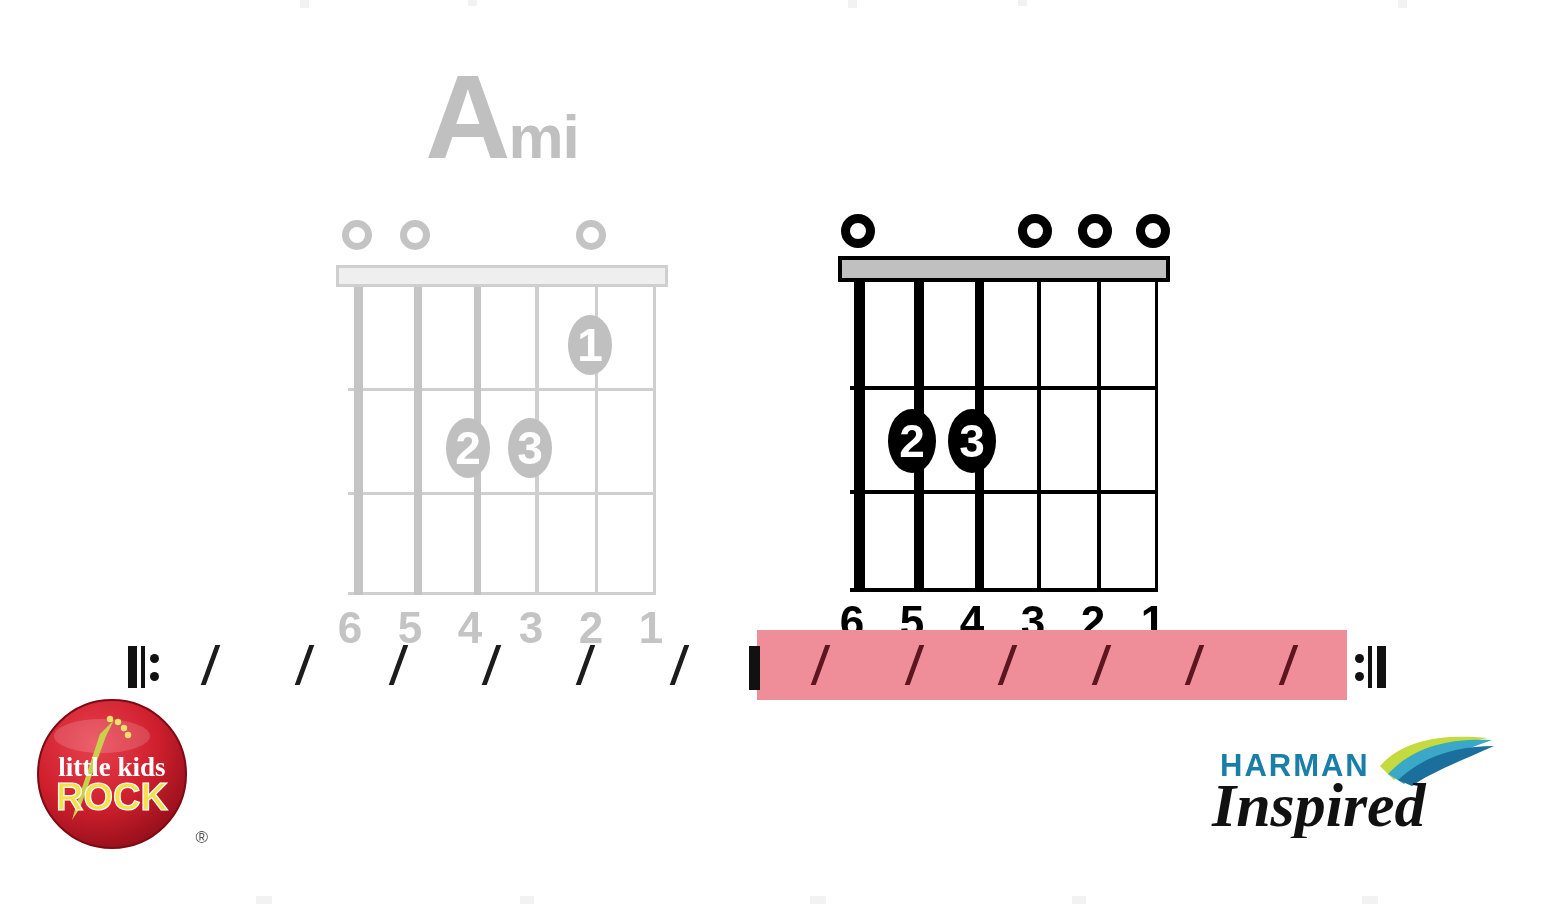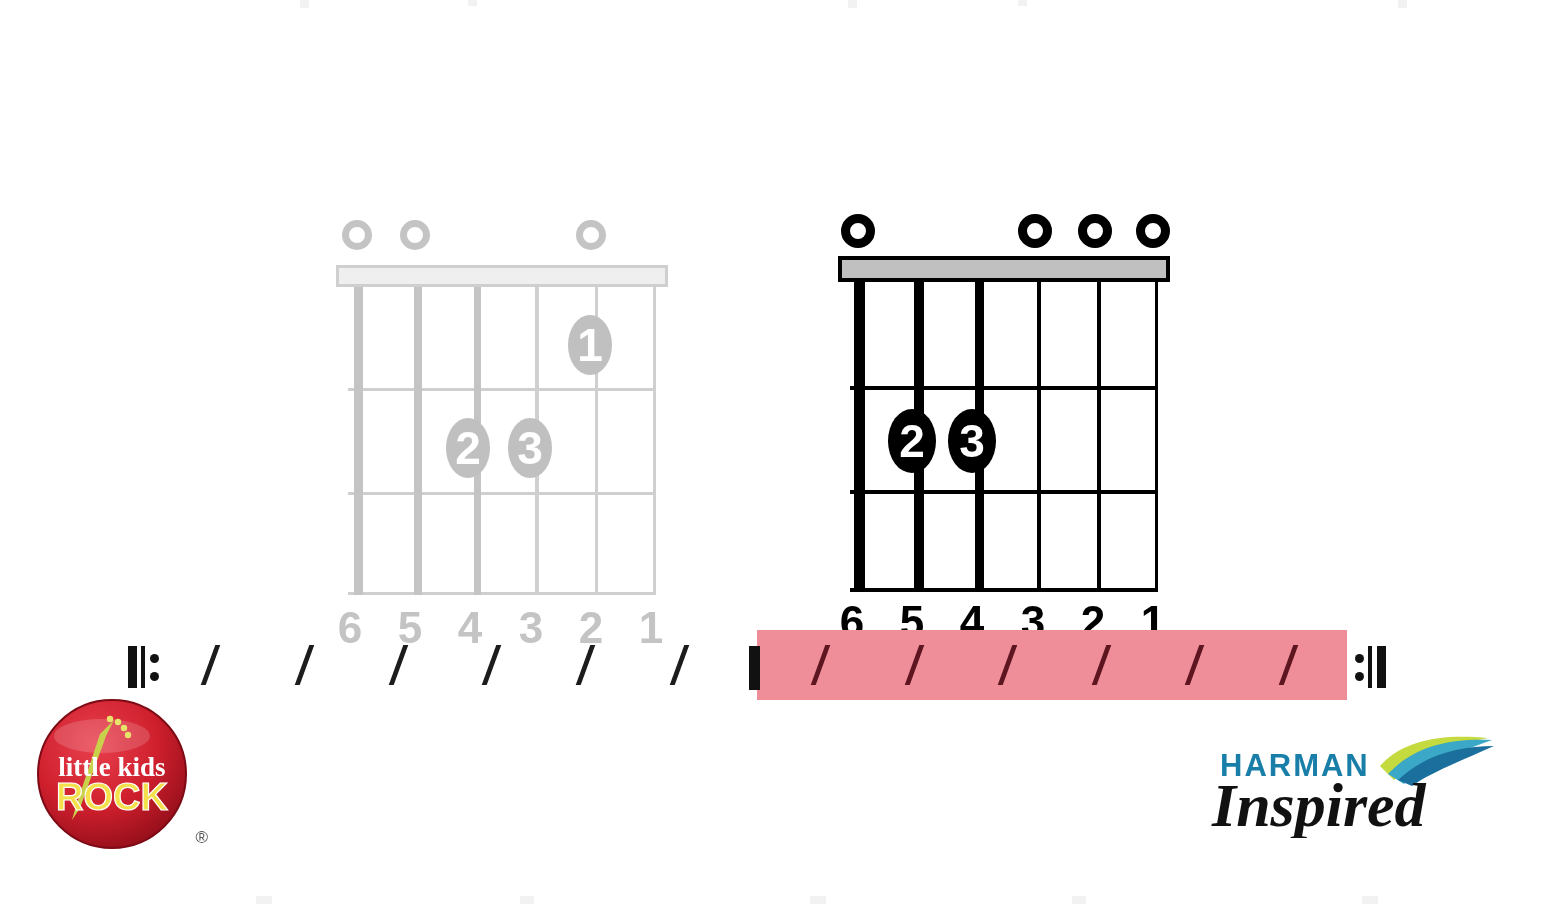--- a/index.html
+++ b/index.html
@@ -167,20 +167,23 @@
   <div class="edge-tick" style="left:1018px;top:0;width:9px;height:6px;"></div>
   <div class="edge-tick" style="left:1398px;top:0;width:9px;height:8px;"></div>
   <div class="edge-tick" style="left:256px;top:896px;width:16px;height:8px;"></div>
   <div class="edge-tick" style="left:520px;top:896px;width:14px;height:8px;"></div>
   <div class="edge-tick" style="left:810px;top:896px;width:16px;height:8px;"></div>
   <div class="edge-tick" style="left:1072px;top:896px;width:14px;height:8px;"></div>
   <div class="edge-tick" style="left:1362px;top:896px;width:16px;height:8px;"></div>
 
   <div class="chord-diagram pal-light" style="left:336px; top:50px; width:332px; height:560px;">
 
+    <div class="chord-name" style="top:8px;">
+      <span class="root">A</span><span class="qual">mi</span>
+    </div>
 
     <div class="open-marks" style="top:170px;">
       <div class="open-mark" style="left:6px;  top:0; width:30px; height:30px;"></div>
       <div class="open-mark" style="left:64px; top:0; width:30px; height:30px;"></div>
       <div class="open-mark" style="left:240px;top:0; width:30px; height:30px;"></div>
     </div>
 
     <div class="nut" style="left:0px; top:215px; width:332px; height:22px;"></div>
 
     <div class="board" style="left:12px; top:237px; width:308px; height:308px;">

